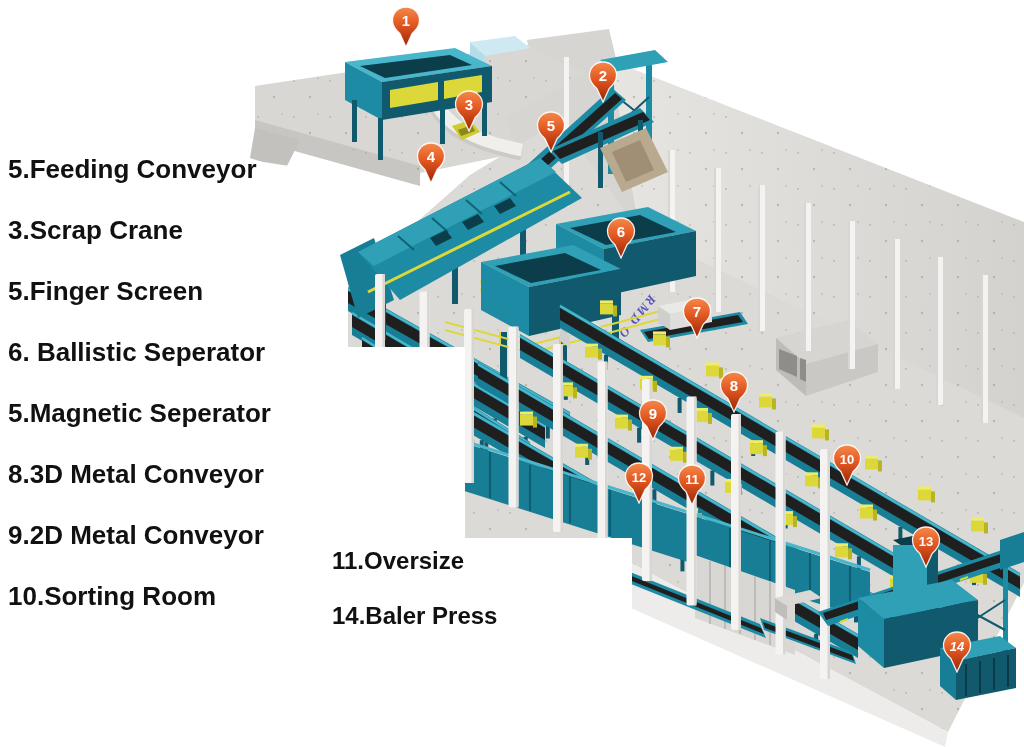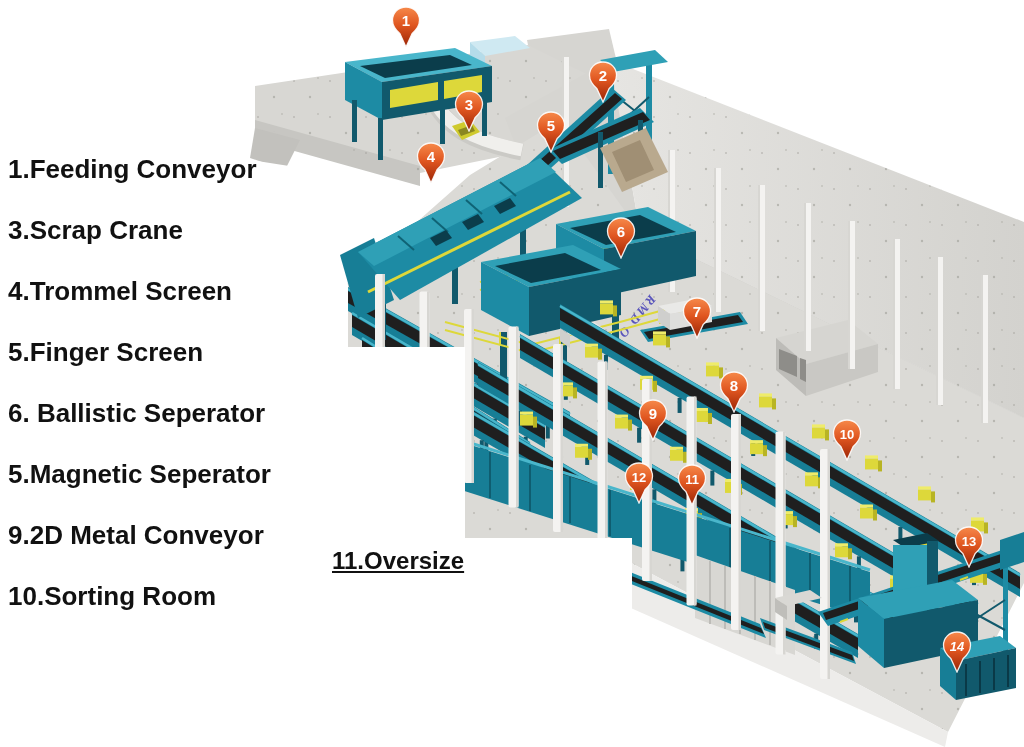--- a/index.html
+++ b/index.html
@@ -5,21 +5,21 @@
   html,body{margin:0;padding:0;background:#fff;}
   body{width:1024px;height:747px;overflow:hidden;font-family:"Liberation Sans",sans-serif;}
   .canvas{position:relative;width:1024px;height:747px;background:var(--background,#fff);}
   .scene{position:absolute;left:0;top:0;}
   
   .legend{position:absolute;list-style:none;margin:0;padding:0;color:var(--text-black,#111);}
   .legend li{white-space:pre;}
   #legend-left{left:8px;top:156px;font-size:26px;line-height:26px;font-weight:600;}
   #legend-left li{margin-bottom:35px;}
   #legend-bottom{left:332px;top:549px;font-size:24px;line-height:24px;font-weight:600;}
-  #legend-bottom li{margin-bottom:31px;text-decoration:underline;}
+  #legend-bottom li{margin-bottom:31px;}
   
   .pin{position:absolute;width:30px;height:42px;}
   .pin svg{display:block;}
   .pin text{fill:#fff;font-family:"Liberation Sans",sans-serif;font-weight:bold;}
   
   .teal{fill:var(--machine-teal,#1d8ba4);} .tealD{fill:var(--machine-teal-dark,#11596c);}
   .tealL{fill:var(--machine-teal-light,#49b6cb);} .tealT{fill:#2fa0b6;} .tealM{fill:#177e96;}
   .inner{fill:#0b3d4b;} .belt{fill:var(--belt-black,#1f1f1f);}
   .yel{fill:var(--accent-yellow,#ddd83a);} .yelD{fill:#b8b424;} .yelL{fill:#efec6a;}
   .floor{fill:var(--floor-gray,#dbdad6);} .wallD{fill:#c2c1bd;} .slab{fill:#d8d7d3;}
@@ -498,59 +498,60 @@
           <path d="M15 1 C7.2 1 1.5 6.9 1.5 14.3 C1.5 19.6 4.6 23.9 8.8 27.4 L15 41 L21.2 27.4 C25.4 23.9 28.5 19.6 28.5 14.3 C28.5 6.9 22.8 1 15 1 Z" fill="url(#pinGrad)" stroke="rgba(255,255,255,.9)" stroke-width="1.3"></path>
           <text x="15" y="20" text-anchor="middle" font-size="15">8</text>
         </svg>
       </div>
       <div class="pin" style="left: 638px; top: 399px;">
         <svg viewBox="0 0 30 42" width="30" height="42">
           <path d="M15 1 C7.2 1 1.5 6.9 1.5 14.3 C1.5 19.6 4.6 23.9 8.8 27.4 L15 41 L21.2 27.4 C25.4 23.9 28.5 19.6 28.5 14.3 C28.5 6.9 22.8 1 15 1 Z" fill="url(#pinGrad)" stroke="rgba(255,255,255,.9)" stroke-width="1.3"></path>
           <text x="15" y="20" text-anchor="middle" font-size="15">9</text>
         </svg>
       </div>
-      <div class="pin" style="left: 832px; top: 419px;">
+      <div class="pin" style="left: 832px; top: 444px;">
         <svg viewBox="0 0 30 42" width="30" height="42">
           <path d="M15 1 C7.2 1 1.5 6.9 1.5 14.3 C1.5 19.6 4.6 23.9 8.8 27.4 L15 41 L21.2 27.4 C25.4 23.9 28.5 19.6 28.5 14.3 C28.5 6.9 22.8 1 15 1 Z" fill="url(#pinGrad)" stroke="rgba(255,255,255,.9)" stroke-width="1.3"></path>
           <text x="15" y="20" text-anchor="middle" font-size="13">10</text>
         </svg>
       </div>
       <div class="pin" style="left: 677px; top: 464px;">
         <svg viewBox="0 0 30 42" width="30" height="42">
           <path d="M15 1 C7.2 1 1.5 6.9 1.5 14.3 C1.5 19.6 4.6 23.9 8.8 27.4 L15 41 L21.2 27.4 C25.4 23.9 28.5 19.6 28.5 14.3 C28.5 6.9 22.8 1 15 1 Z" fill="url(#pinGrad)" stroke="rgba(255,255,255,.9)" stroke-width="1.3"></path>
           <text x="15" y="20" text-anchor="middle" font-size="13">11</text>
         </svg>
       </div>
       <div class="pin" style="left: 624px; top: 462px;">
         <svg viewBox="0 0 30 42" width="30" height="42">
           <path d="M15 1 C7.2 1 1.5 6.9 1.5 14.3 C1.5 19.6 4.6 23.9 8.8 27.4 L15 41 L21.2 27.4 C25.4 23.9 28.5 19.6 28.5 14.3 C28.5 6.9 22.8 1 15 1 Z" fill="url(#pinGrad)" stroke="rgba(255,255,255,.9)" stroke-width="1.3"></path>
           <text x="15" y="20" text-anchor="middle" font-size="13">12</text>
         </svg>
       </div>
-      <div class="pin" style="left: 954px; top: 526px;">
+      <div class="pin" style="left: 911px; top: 526px;">
         <svg viewBox="0 0 30 42" width="30" height="42">
           <path d="M15 1 C7.2 1 1.5 6.9 1.5 14.3 C1.5 19.6 4.6 23.9 8.8 27.4 L15 41 L21.2 27.4 C25.4 23.9 28.5 19.6 28.5 14.3 C28.5 6.9 22.8 1 15 1 Z" fill="url(#pinGrad)" stroke="rgba(255,255,255,.9)" stroke-width="1.3"></path>
           <text x="15" y="20" text-anchor="middle" font-size="13">13</text>
         </svg>
       </div>
       <div class="pin" style="left: 942px; top: 631px; font-style: italic;">
         <svg viewBox="0 0 30 42" width="30" height="42">
           <path d="M15 1 C7.2 1 1.5 6.9 1.5 14.3 C1.5 19.6 4.6 23.9 8.8 27.4 L15 41 L21.2 27.4 C25.4 23.9 28.5 19.6 28.5 14.3 C28.5 6.9 22.8 1 15 1 Z" fill="url(#pinGrad)" stroke="rgba(255,255,255,.9)" stroke-width="1.3"></path>
           <text x="15" y="20" text-anchor="middle" font-size="13">14</text>
         </svg>
       </div>
     </div>
 
 <ul id="legend-left" class="legend">
-      <li>1.Feeding Conveyor</li>
+      <li>5.Feeding Conveyor</li>
       <li>3.Scrap Crane</li>
-      <li>4.Trommel Screen</li>
       <li>5.Finger Screen</li>
       <li>6. Ballistic Seperator</li>
       <li>5.Magnetic Seperator</li>
+      <li>8.3D Metal Conveyor</li>
       <li>9.2D Metal Conveyor</li>
       <li>10.Sorting Room</li>
     </ul>
 <ul id="legend-bottom" class="legend">
       <li>11.Oversize</li>
+      <li>14.Baler Press</li>
     </ul>
 
 </div>
 
 </body></html>

